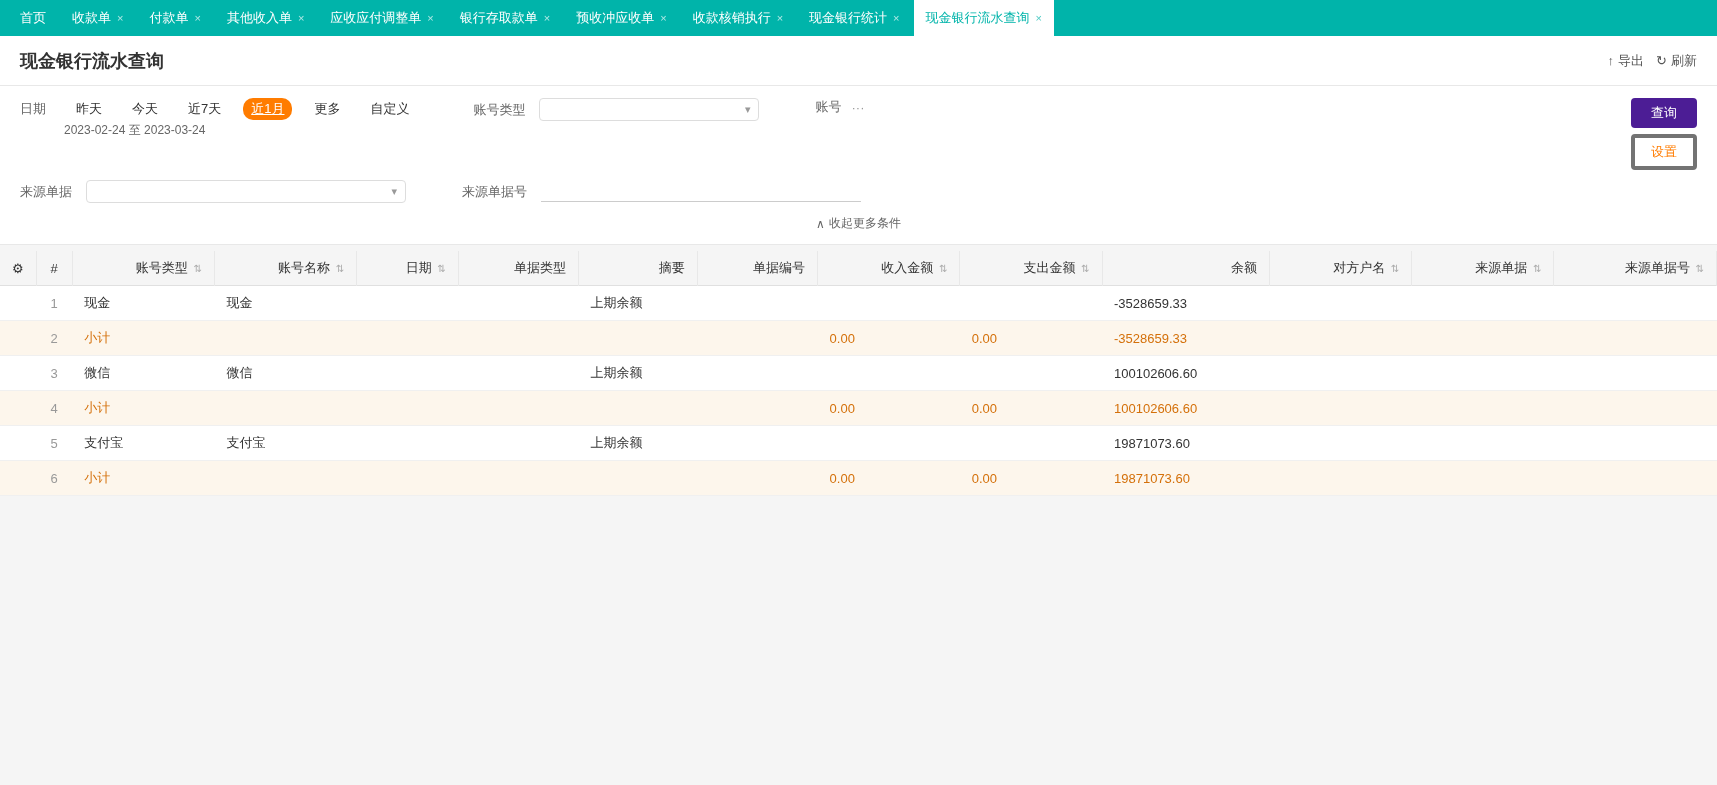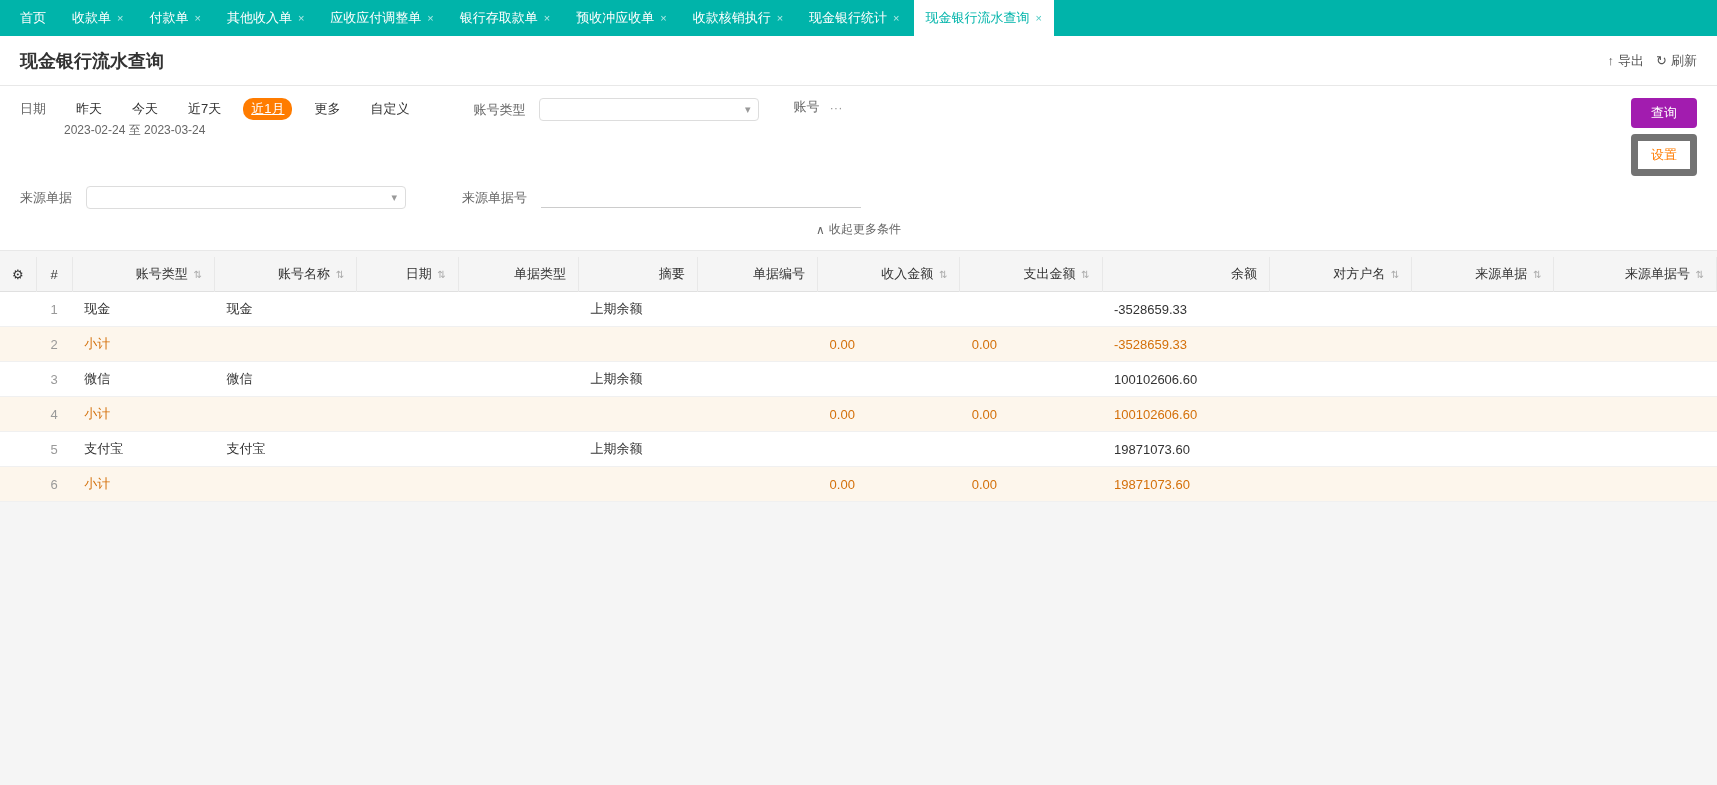--- a/index.html
+++ b/index.html
@@ -109,32 +109,32 @@
       color: #666;
       font-size: 12px;
       margin-left: 4px;
     }
     .filter-dots {
       color: #999;
       cursor: pointer;
       padding: 0 4px;
     }
     .btn-query {
-      background: #a21caf;
+      background: #4c1d95;
       color: #fff;
       border: none;
       padding: 6px 20px;
       border-radius: 4px;
       cursor: pointer;
       font-size: 13px;
     }
     .btn-settings {
       background: #fff;
       color: #ff7c00;
-      border: 7px solid #737373;
+      border: 4px solid #737373;
       padding: 5px 0;
       border-radius: 4px;
       cursor: pointer;
       font-size: 13px;
     }
     .collapse-bar {
       display: flex;
       justify-content: center;
       align-items: center;
       gap: 4px;
@@ -278,21 +278,21 @@
     </div>
 
     <div style="display:flex; align-items:center; gap:8px; margin-left:40px;">
       <span class="inline-label">账号类型</span>
       <div class="select-box" style="min-width:220px;">
         <span></span>
         <span class="chevron-icon">▾</span>
       </div>
     </div>
 
-    <div style="display:flex; align-items:center; gap:0; margin-left:18px;">
+    <div style="display:flex; align-items:center; gap:0; margin-left:40px;">
       <span class="inline-label">账号</span>
       <span class="filter-dots">···</span>
     </div>
 
     <div style="display:flex; flex-direction:column; gap:6px; margin-left:auto;">
       <button class="btn-query">查询</button>
       <button class="btn-settings">设置</button>
     </div>
   </div>
 

